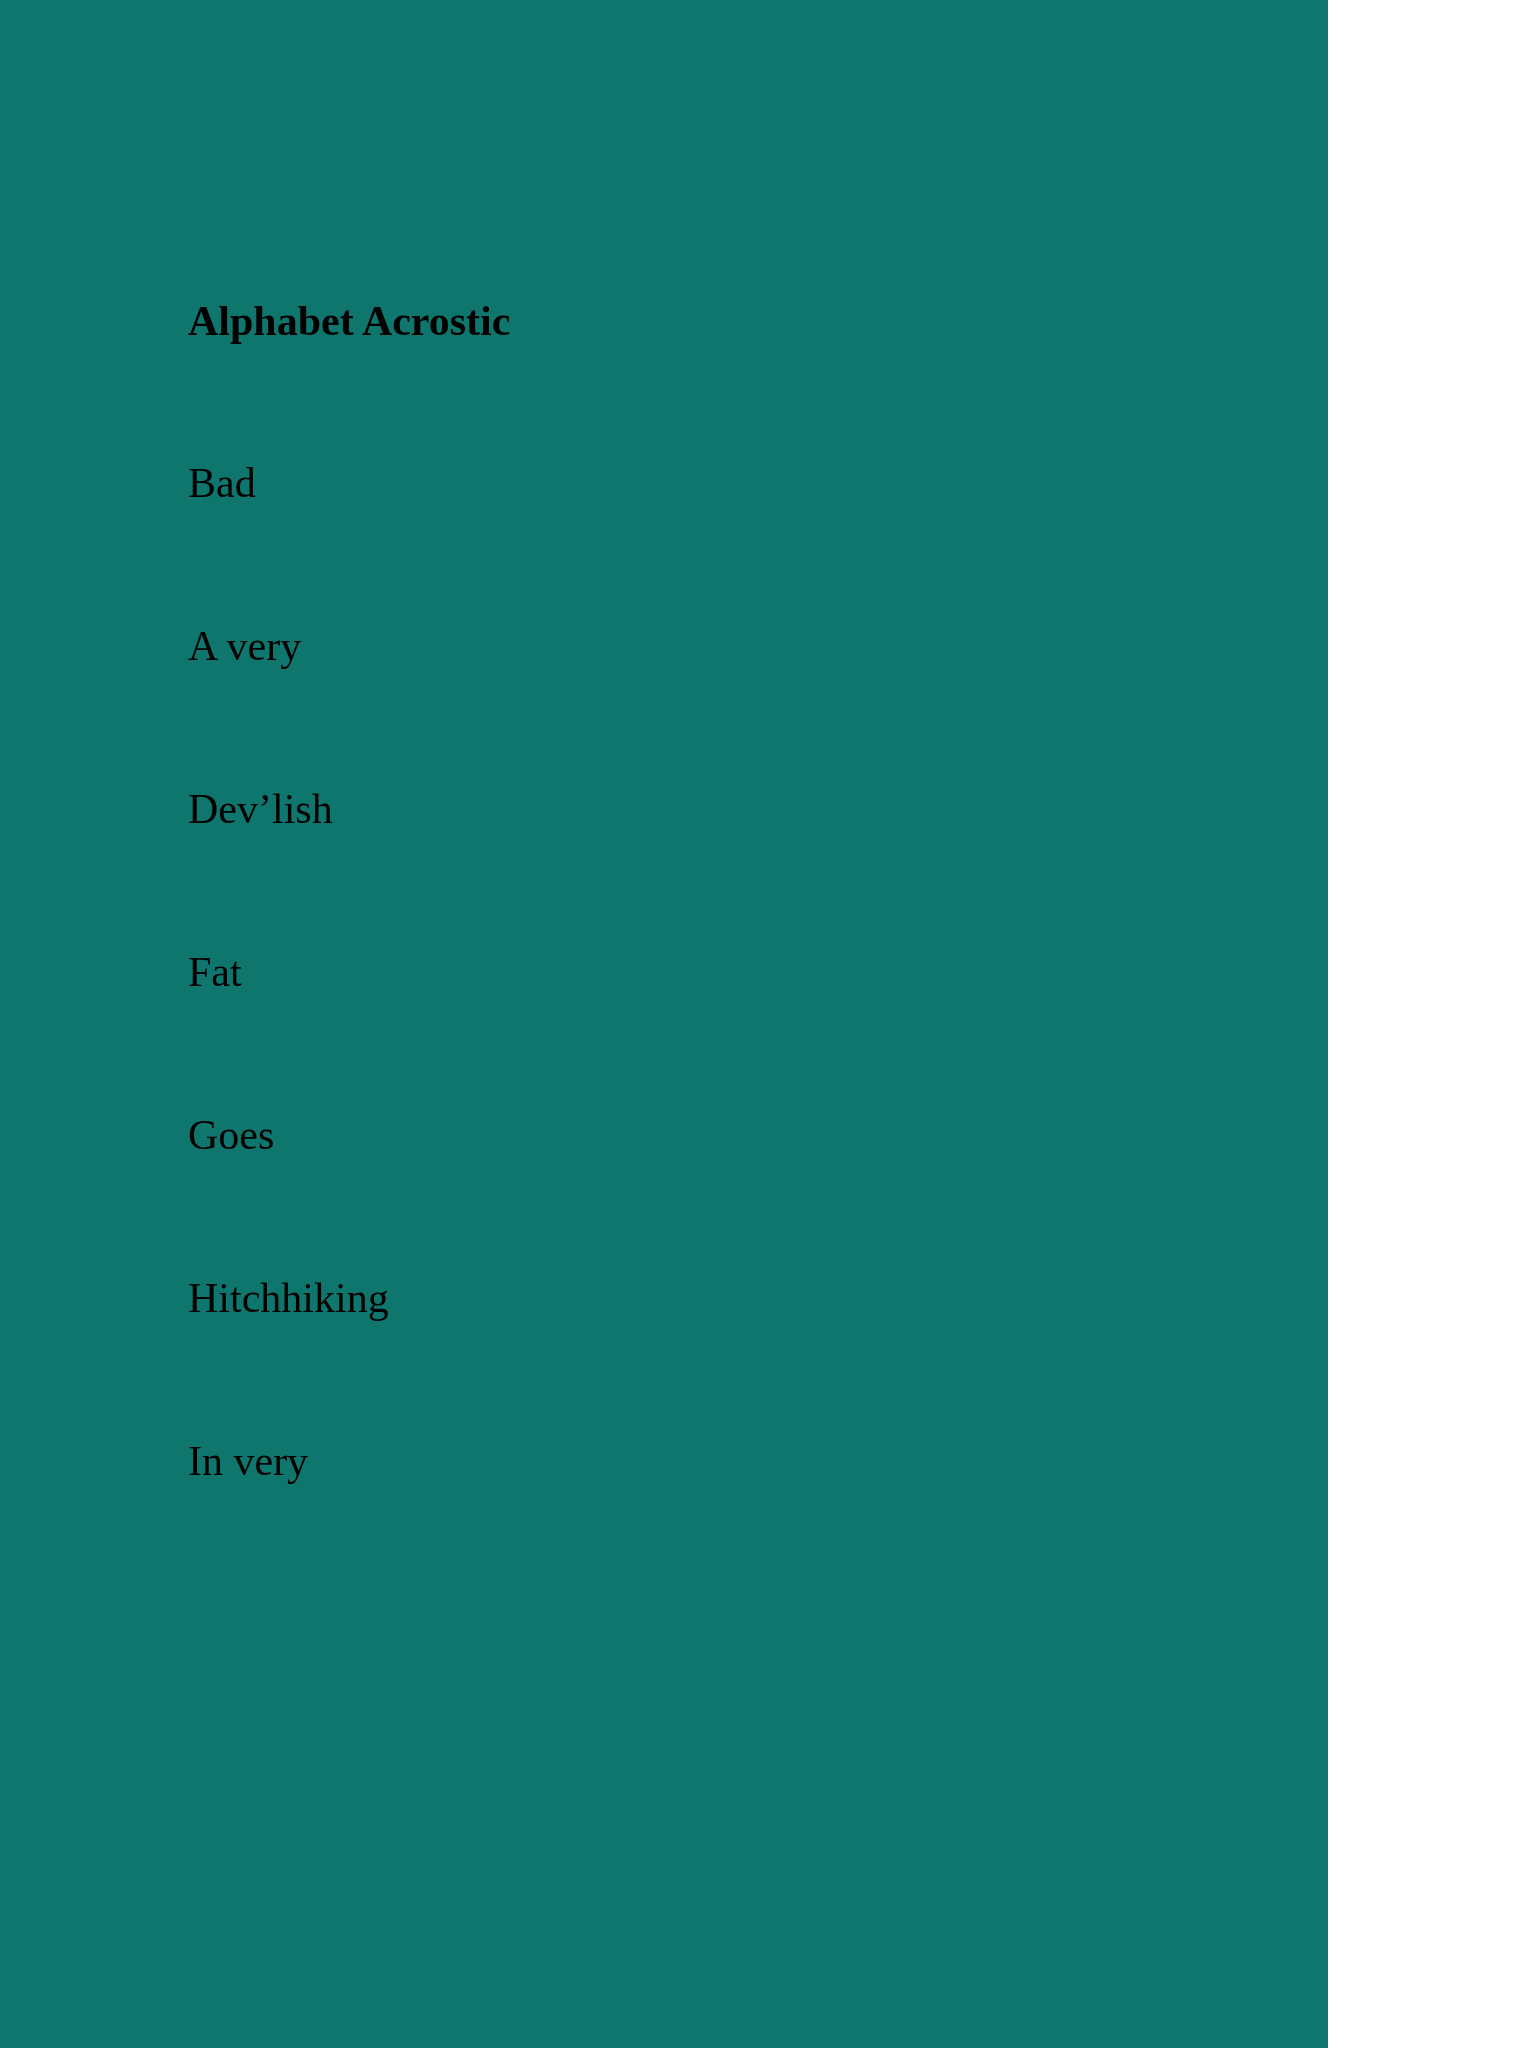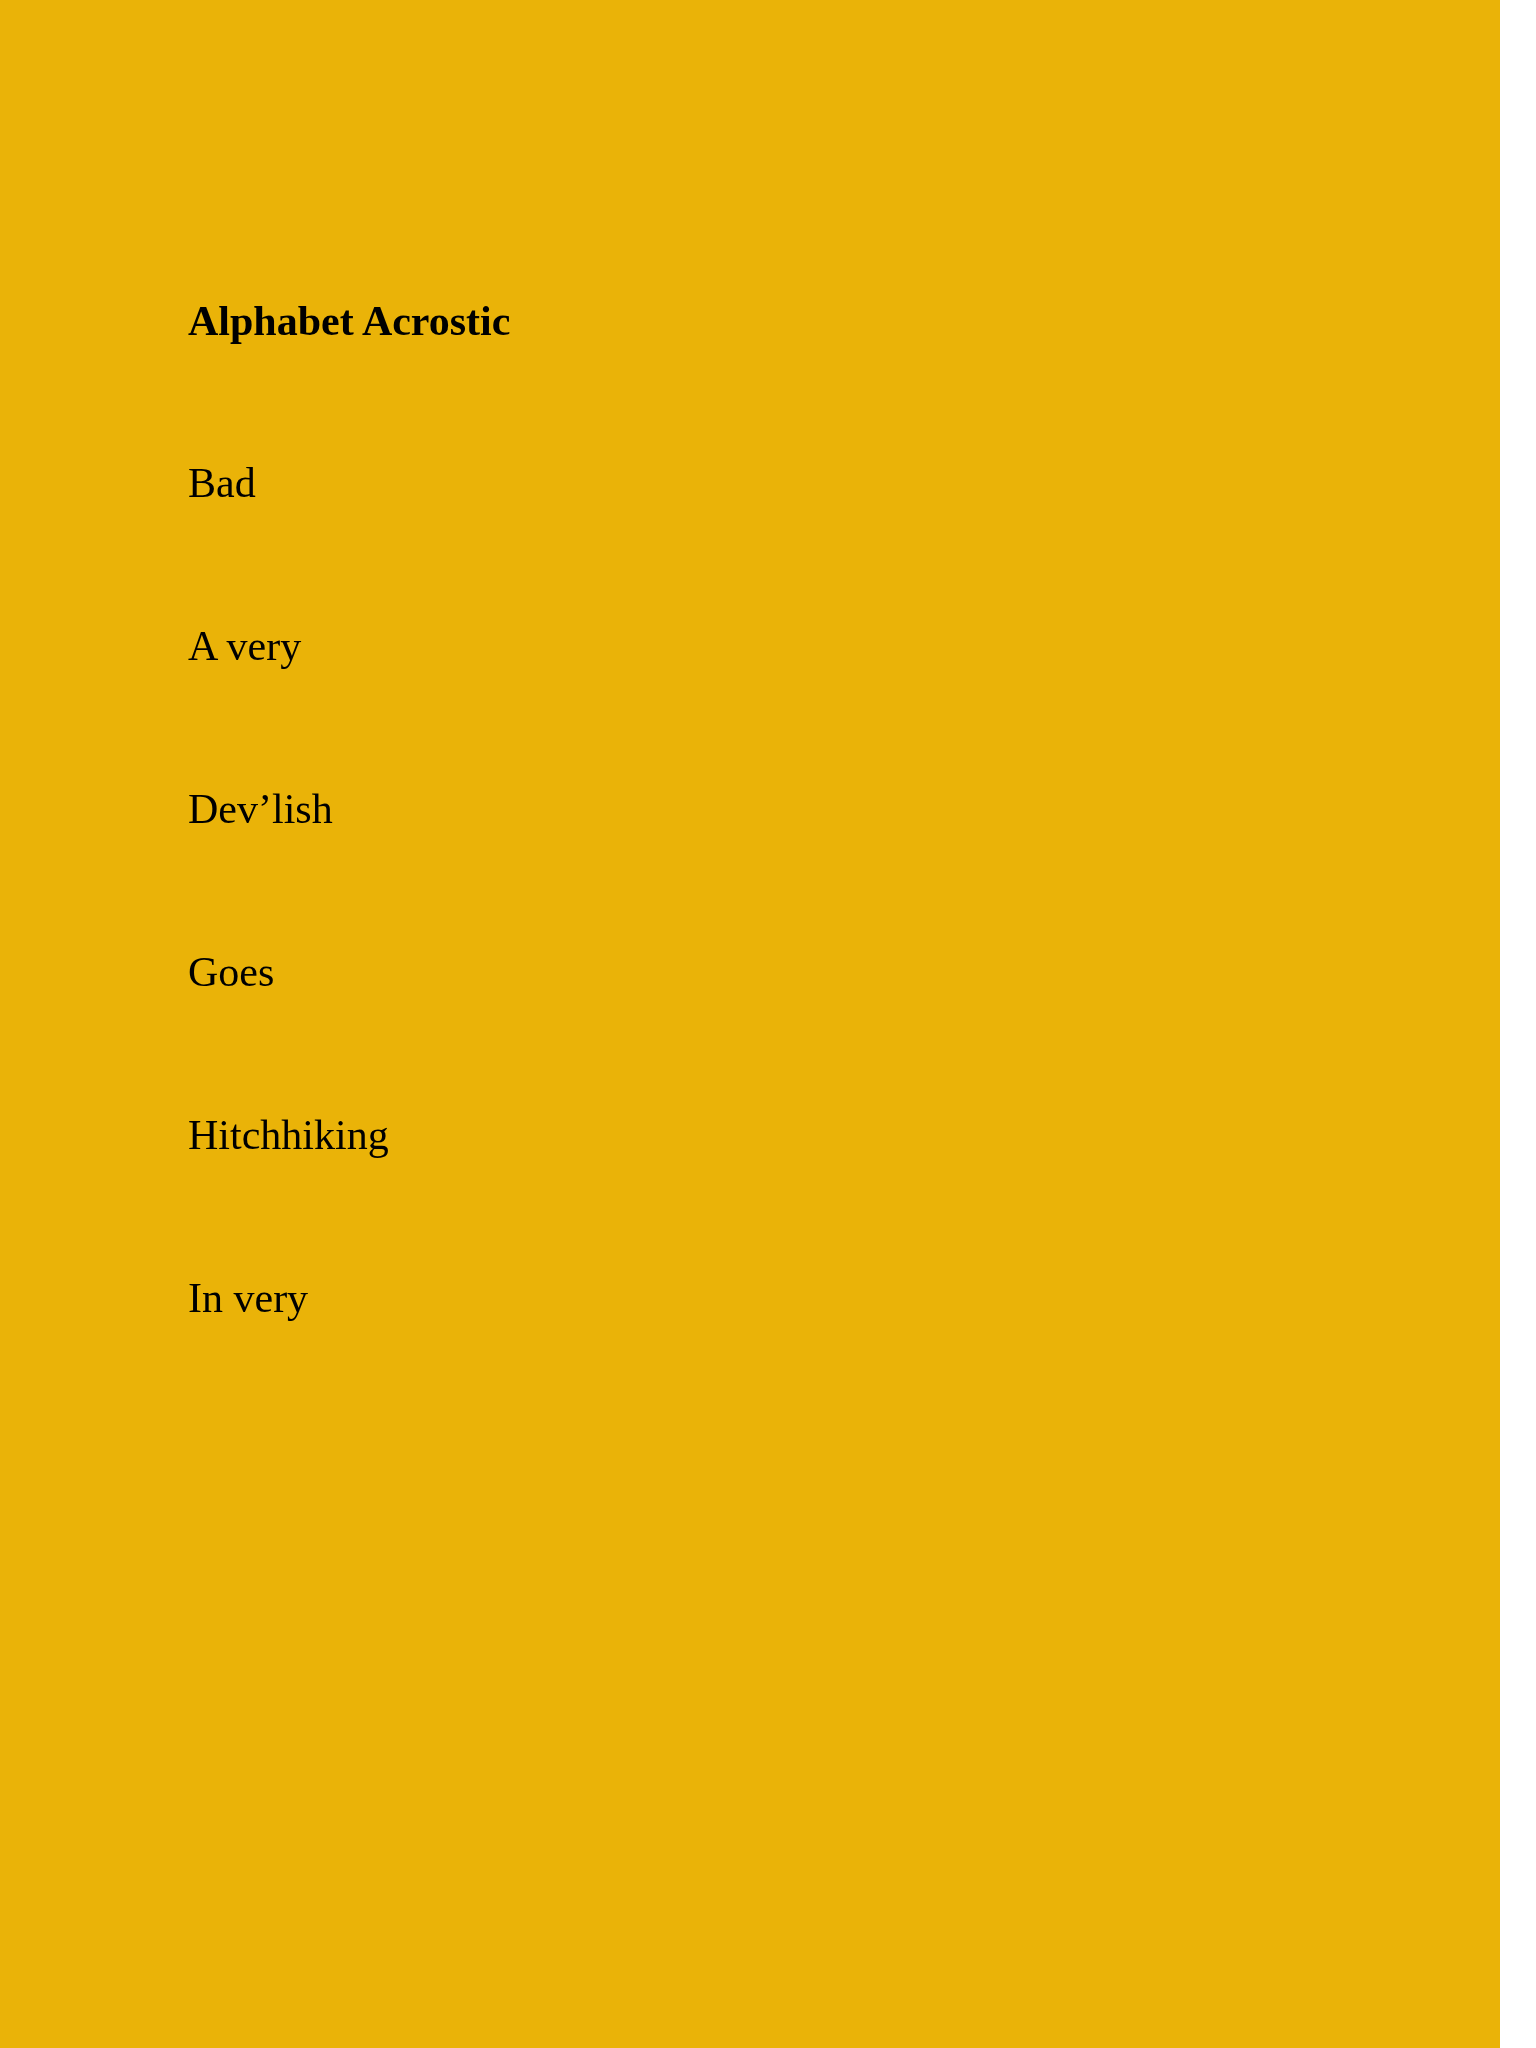--- a/index.html
+++ b/index.html
@@ -2,23 +2,23 @@
 <html><head>
 <meta charset="utf-8">
 <style>
   html, body {
     margin: 0;
     padding: 0;
     background: #ffffff;
   }
   .page {
     position: relative;
-    width: 1500px;
+    width: 1328px;
     height: 2048px;
-    background: #eab308;
+    background: #0f766e;
     overflow: hidden;
   }
   .poem {
     position: absolute;
     left: 188px;
     top: 185px;
     color: #000000;
     font-family: "Liberation Serif", "DejaVu Serif", serif;
     font-size: 42px;
     line-height: 54.3px;
@@ -33,20 +33,21 @@
 </style>
 </head>
 <body>
 
 <div class="page">
   <div class="poem">
     <div class="poem-title">Alphabet Acrostic</div>
     <div class="poem-line">Bad</div>
     <div class="poem-line">A very</div>
     <div class="poem-line">Dev’lish</div>
+    <div class="poem-line">Fat</div>
     <div class="poem-line">Goes</div>
     <div class="poem-line">Hitchhiking</div>
     <div class="poem-line">In very</div>
     
     
     
     
     
     
     

